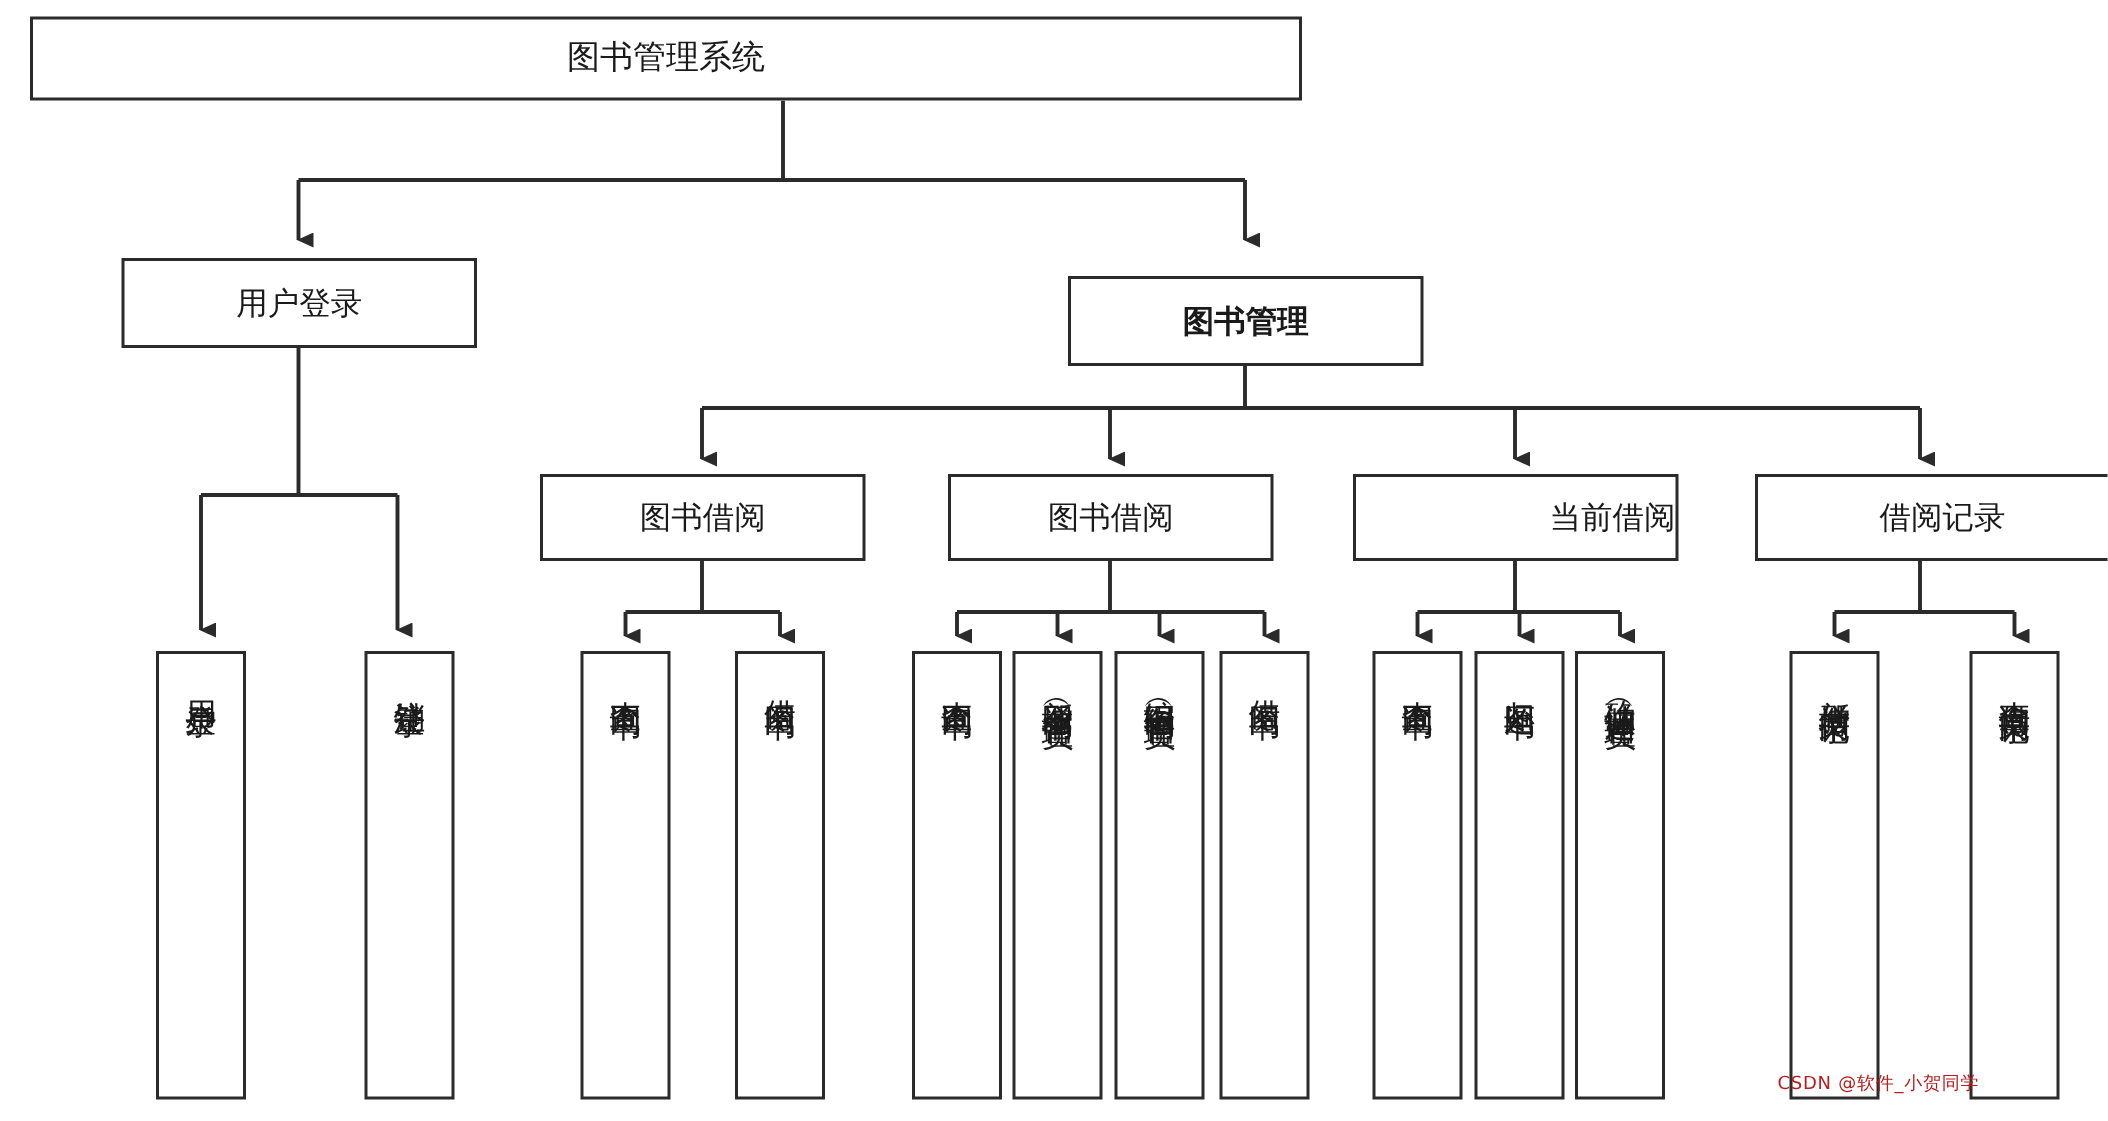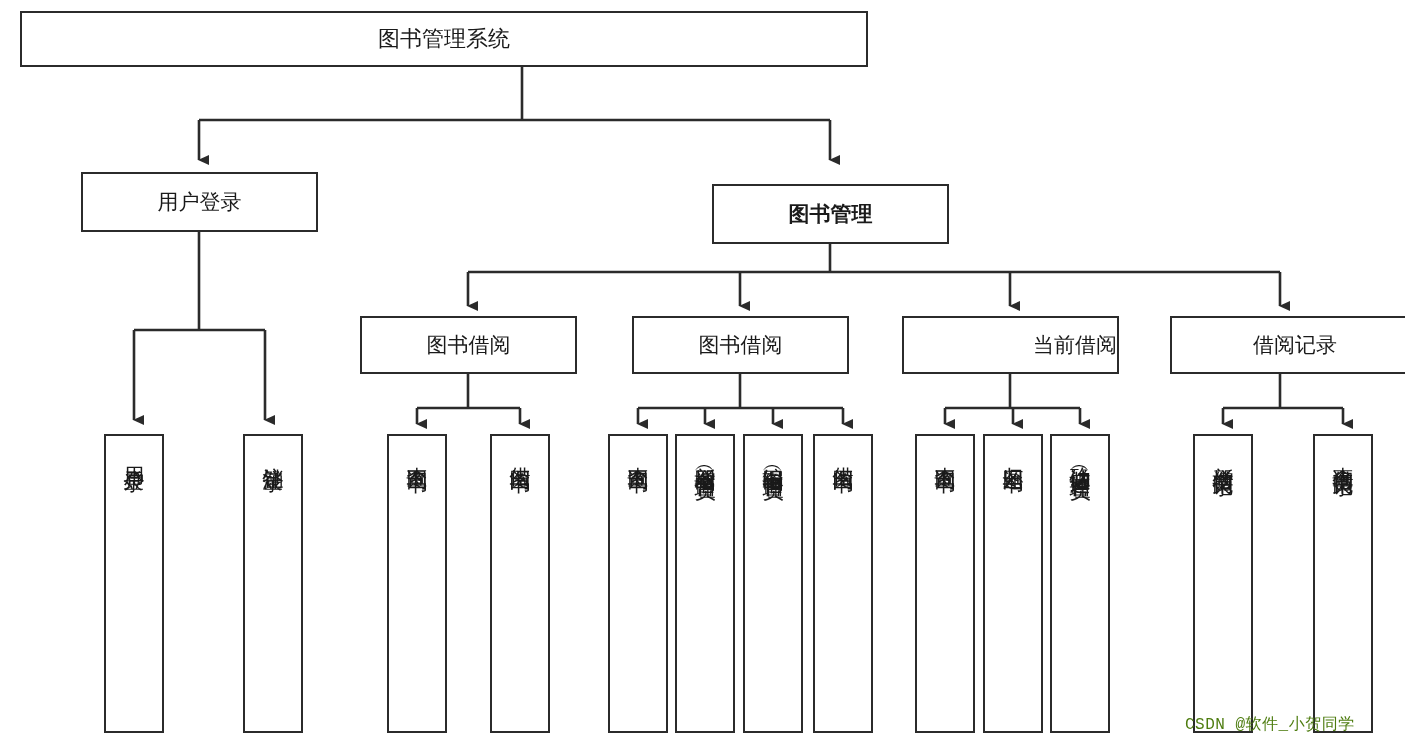--- a/index.html
+++ b/index.html
@@ -56,26 +56,25 @@
     font-size: 21px;
     writing-mode: vertical-rl;
     text-orientation: upright;
     letter-spacing: 2px;
     line-height: 1.05;
   }
   .watermark {
     position: absolute;
     left: 1185px;
     top: 714px;
-    font-size: 16px;
-    color: #4d7c0f;
+    font-size: 12px;
+    color: #b91c1c;
     white-space: nowrap;
     letter-spacing: 0.5px;
     pointer-events: none;
-    font-family: Liberation Mono, monospace;
   }
 </style>
 </head>
 <body>
 
 <div id="diagram-root">
 
   <svg class="diagram-canvas" viewBox="0 0 1405 747" xmlns="http://www.w3.org/2000/svg">
     <defs>
       <marker id="arrowhead" markerWidth="10" markerHeight="11" refX="5" refY="10" orient="auto" markerUnits="userSpaceOnUse">

